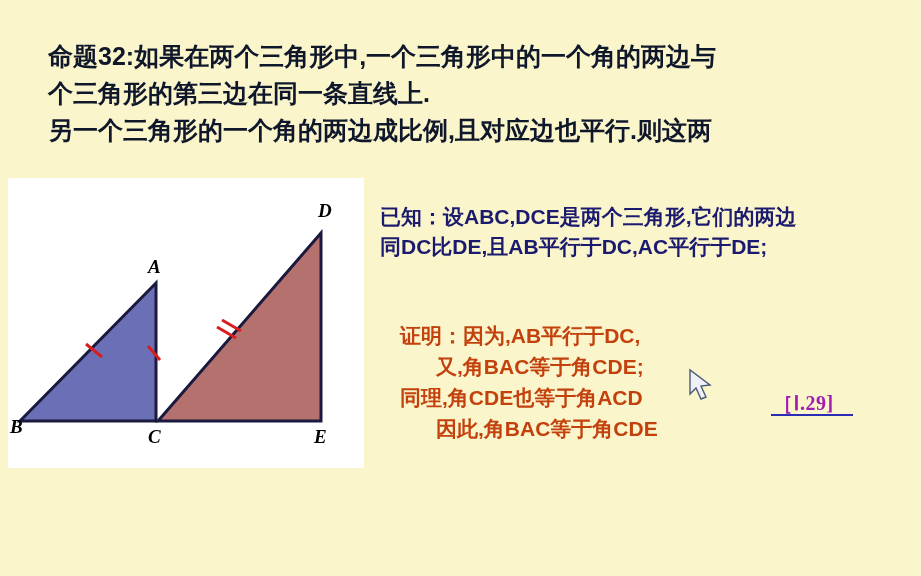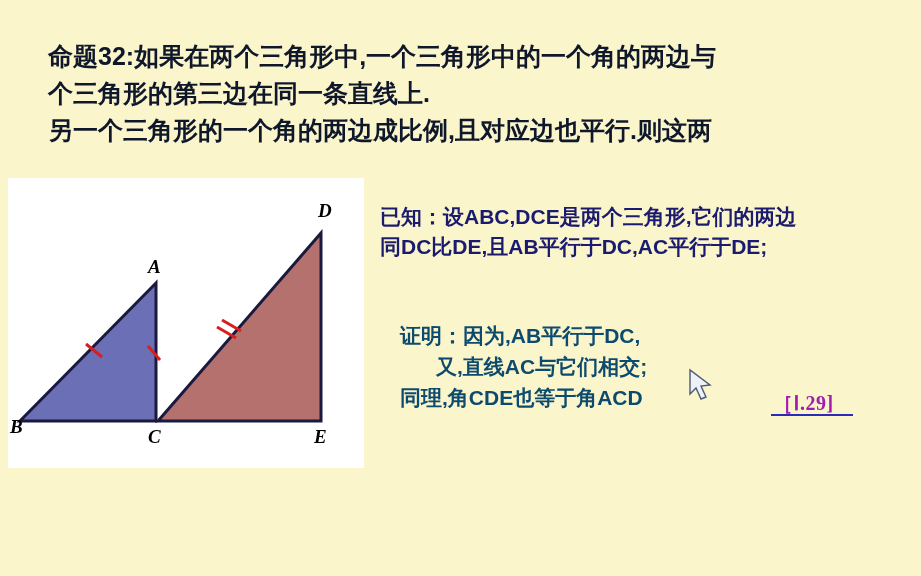--- a/index.html
+++ b/index.html
@@ -69,21 +69,21 @@
     line-height: 30px;
     margin-top: 24px;
   }
   .given-line { white-space: nowrap; }
 
   .proof-block {
     position: absolute;
     left: 400px;
     top: 320px;
     width: 520px;
-    color: #0c4a6e;
+    color: #c2410c;
     font-weight: bold;
     font-size: 21px;
     line-height: 31px;
   }
   .proof-line {
     white-space: nowrap;
     position: relative;
   }
   .proof-indent { padding-left: 36px; }
 
@@ -148,22 +148,23 @@
     <span class="fig-label" style="left:306px; top:248px;">E</span>
   </div>
 
   <div class="given-block">
     <div class="given-line">已知：设ABC,DCE是两个三角形,它们的两边</div>
     <div class="given-line">同DC比DE,且AB平行于DC,AC平行于DE;</div>
   </div>
 
   <div class="proof-block">
     <div class="proof-line">证明：因为,AB平行于DC,</div>
-    <div class="proof-line proof-indent">又,直线AC与它们相交;</div>
+    <div class="proof-line proof-indent">又,角BAC等于角CDE;</div>
     <div class="proof-line">同理,角CDE也等于角ACD</div>
+    <div class="proof-line proof-indent">因此,角BAC等于角CDE</div>
   </div>
 
   <div class="ref-tag">［Ⅰ.29]</div>
   <div class="ref-underline"></div>
 
   <svg class="cursor-arrow" viewBox="0 0 26 34">
     <polygon points="2,2 2,26 8,20 13,31 18,29 13,18 22,17" fill="#eef2f8" stroke="#4a5a78" stroke-width="1.4"></polygon>
   </svg>
 
 </div>

